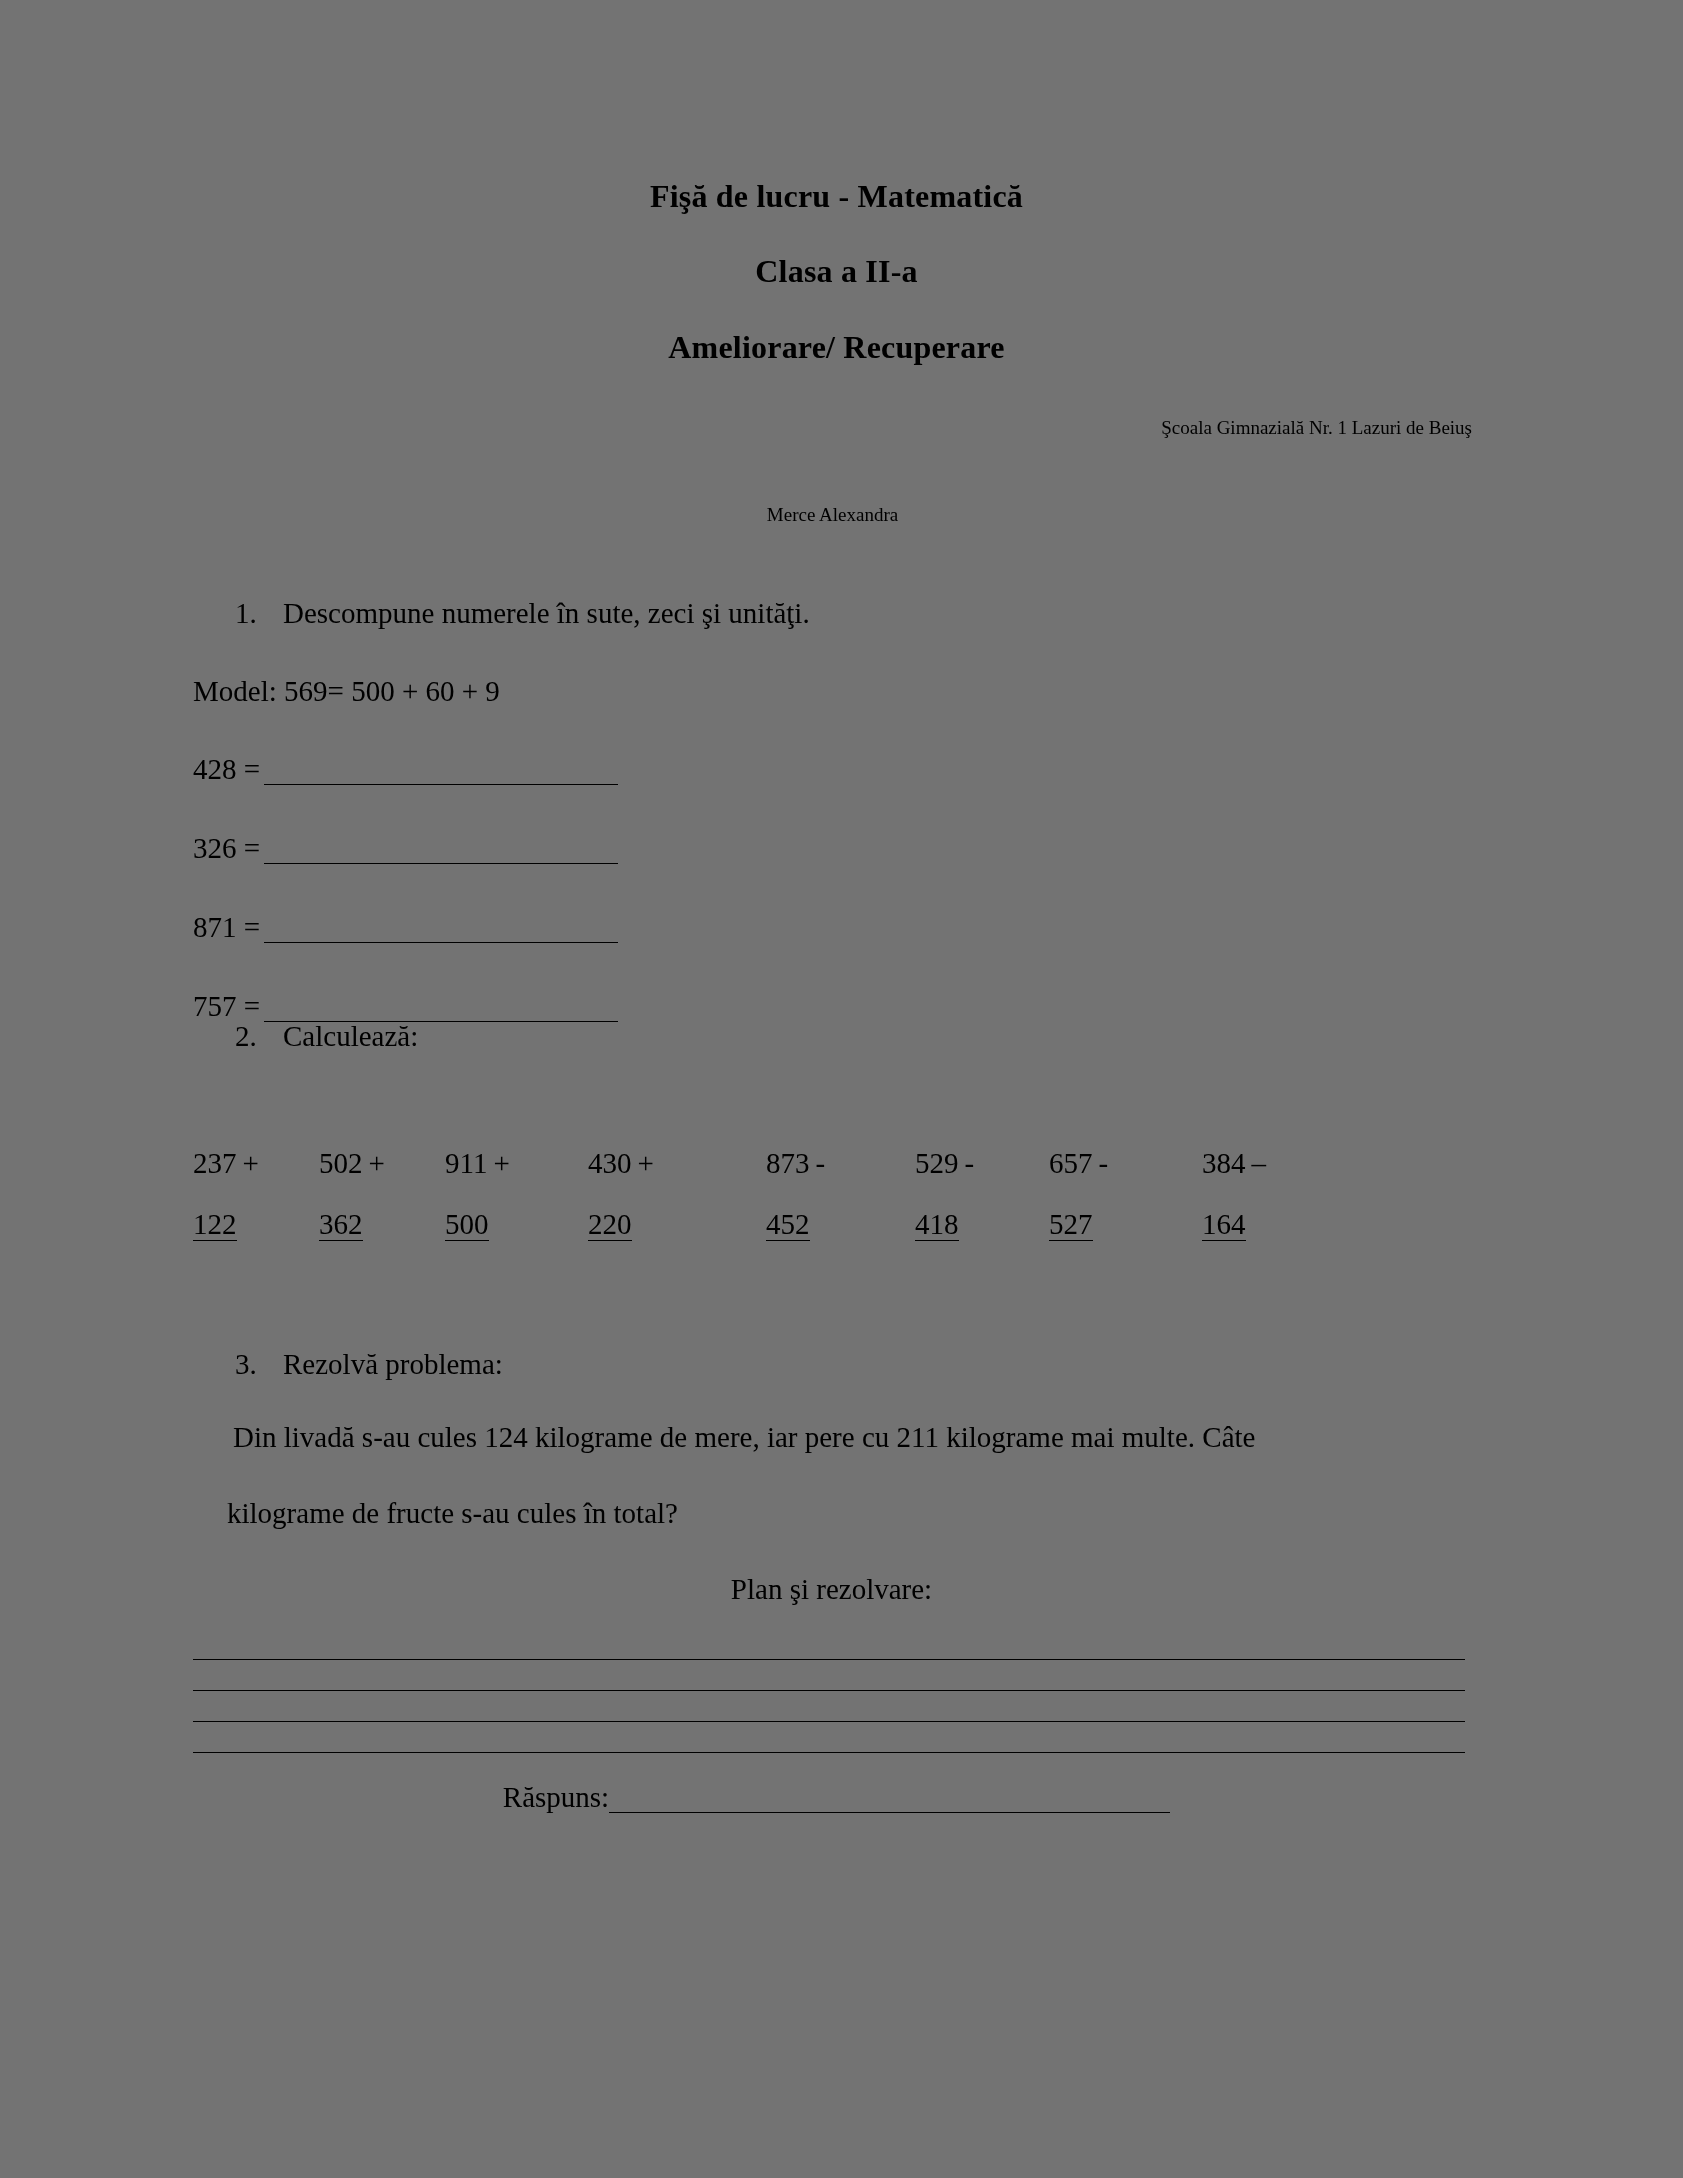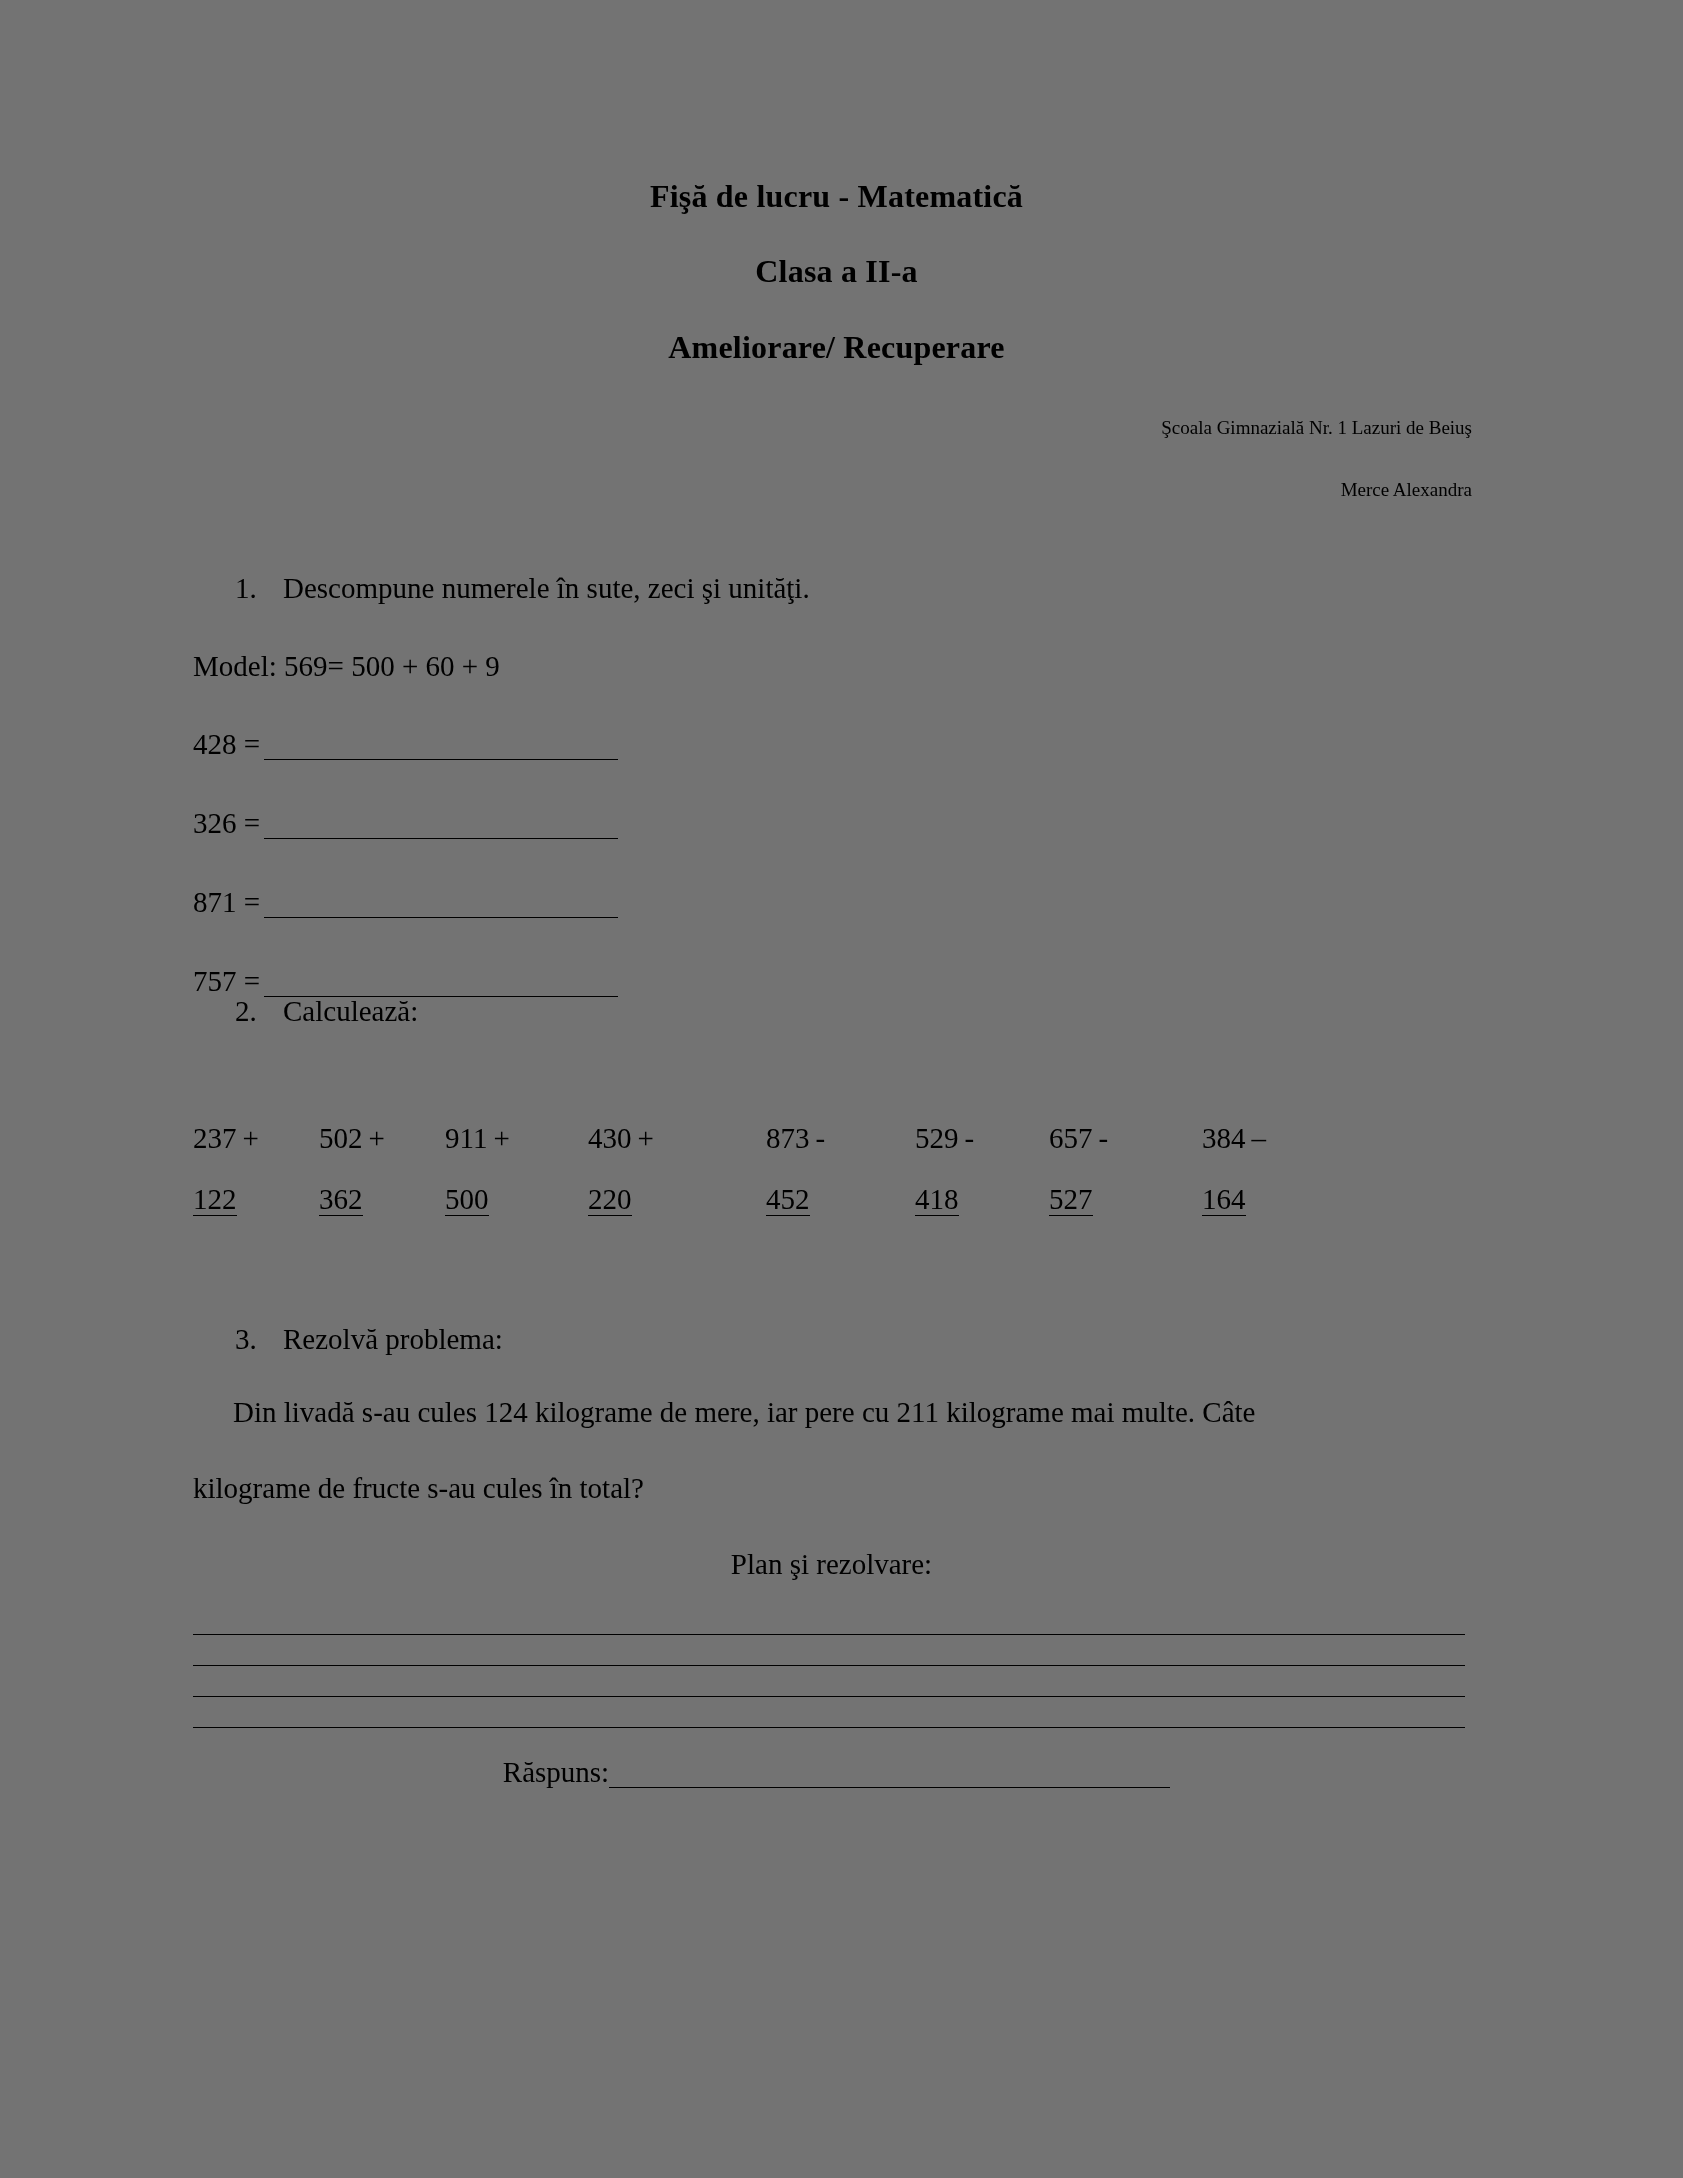--- a/index.html
+++ b/index.html
@@ -49,21 +49,21 @@
   .doc-subtitle2 { margin-top: 44px; }
 
   .attrib {
     text-align: right;
     font-size: 19px;
     line-height: 1.0;
     margin: 0;
     padding-right: 8px;
   }
   .attrib.school { margin-top: 55px; }
-  .attrib.author { margin-top: 43px; }
+  .attrib.author { margin-top: 68px; text-align: center; }
 
   
   .ex {
     font-size: 29px;
     line-height: 1.0;
   }
   .ex-head {
     display: block;
     margin: 0;
     padding-left: 0;
@@ -133,21 +133,21 @@
     padding-bottom: 1px;
   }
 
   
   .problem-text {
     font-size: 29px;
     line-height: 1.0;
     margin: 0;
   }
   .problem-l1 { margin-top: 44px; padding-left: 40px; }
-  .problem-l2 { margin-top: 47px; padding-left: 0; }
+  .problem-l2 { margin-top: 47px; padding-left: 0; margin-left: 34px; }
 
   .plan-label {
     font-size: 29px;
     text-align: center;
     margin-top: 47px;
     padding-right: 10px;
     line-height: 1.0;
   }
 
   .answer-lines {

